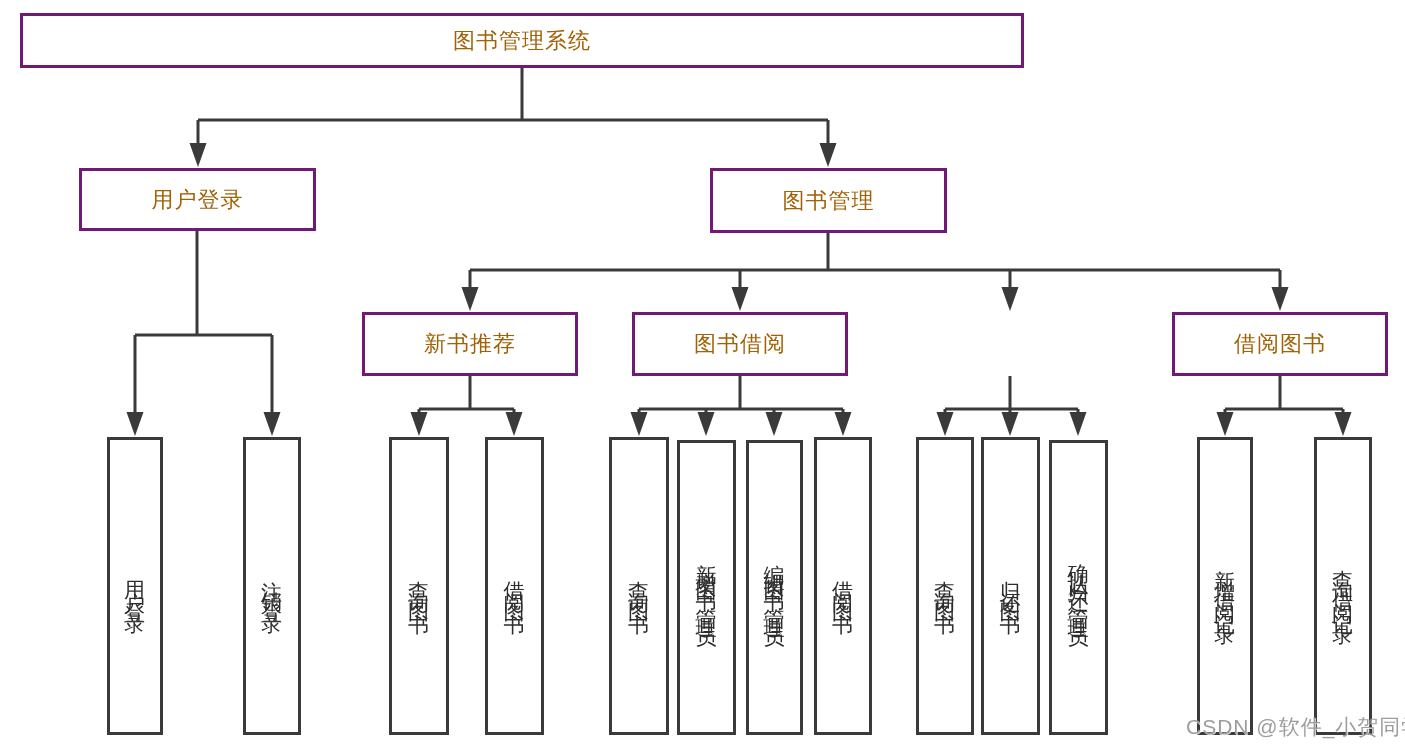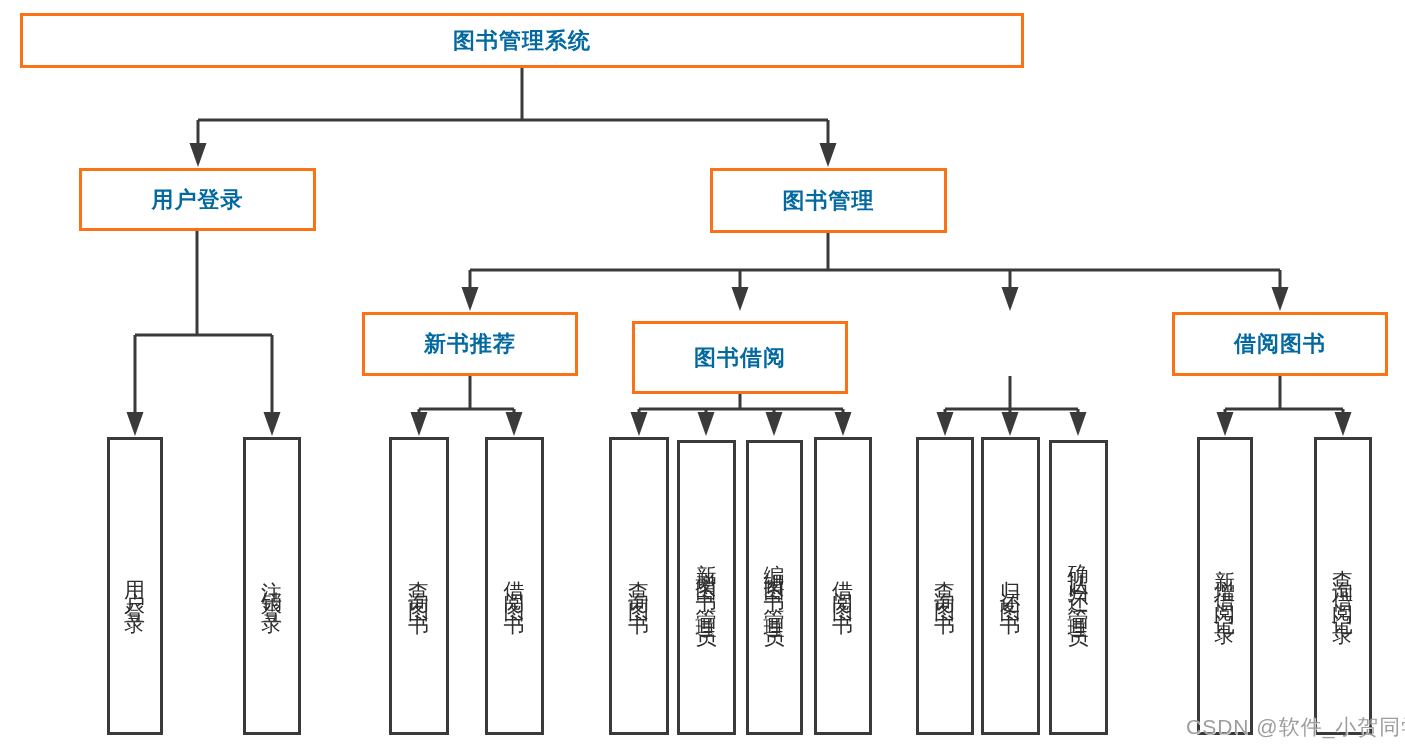--- a/index.html
+++ b/index.html
@@ -17,30 +17,29 @@
   }
   .connectors {
     position: absolute;
     left: 0; top: 0;
     width: 1405px;
     height: 747px;
   }
   .hbox {
     position: absolute;
     box-sizing: border-box;
-    border: 3px solid #f97316;
+    border: 3px solid #701a75;
     background: #ffffff;
     display: flex;
     align-items: center;
     justify-content: center;
     font-size: 22px;
-    color: #0369a1;
+    color: #a16207;
     letter-spacing: 1px;
     white-space: nowrap;
-    font-weight: bold;
   }
   .leaf {
     position: absolute;
     box-sizing: border-box;
     top: 437px;
     height: 298px;
     border: 3px solid #3a3a3a;
     background: #ffffff;
     display: flex;
     align-items: center;
@@ -103,21 +102,21 @@
     <polygon points="1216.5,412 1233.5,412 1225,436" fill="#3a3a3a"></polygon>
     <polygon points="1334.5,412 1351.5,412 1343,436" fill="#3a3a3a"></polygon>
   </svg>
 
   <div class="hbox" style="left:20px; top:13px; width:1004px; height:55px;">图书管理系统</div>
 
   <div class="hbox" style="left:79px; top:168px; width:237px; height:63px;">用户登录</div>
   <div class="hbox" style="left:362px; top:312px; width:216px; height:64px;">新书推荐</div>
 
   <div class="hbox" style="left:710px; top:168px; width:237px; height:65px;">图书管理</div>
-  <div class="hbox" style="left:632px; top:321px; width:216px; height:73px;">图书借阅</div>
+  <div class="hbox" style="left:632px; top:312px; width:216px; height:64px;">图书借阅</div>
   <div class="hbox" style="left:1172px; top:312px; width:216px; height:64px;">借阅图书</div>
 
   <div class="leaf" style="left:107px; width:56px;">
     <span class="vtext">用户登录</span>
   </div>
   <div class="leaf" style="left:243px; width:58px;">
     <span class="vtext">注销登录</span>
   </div>
 
   <div class="leaf" style="left:389px; width:60px;">

